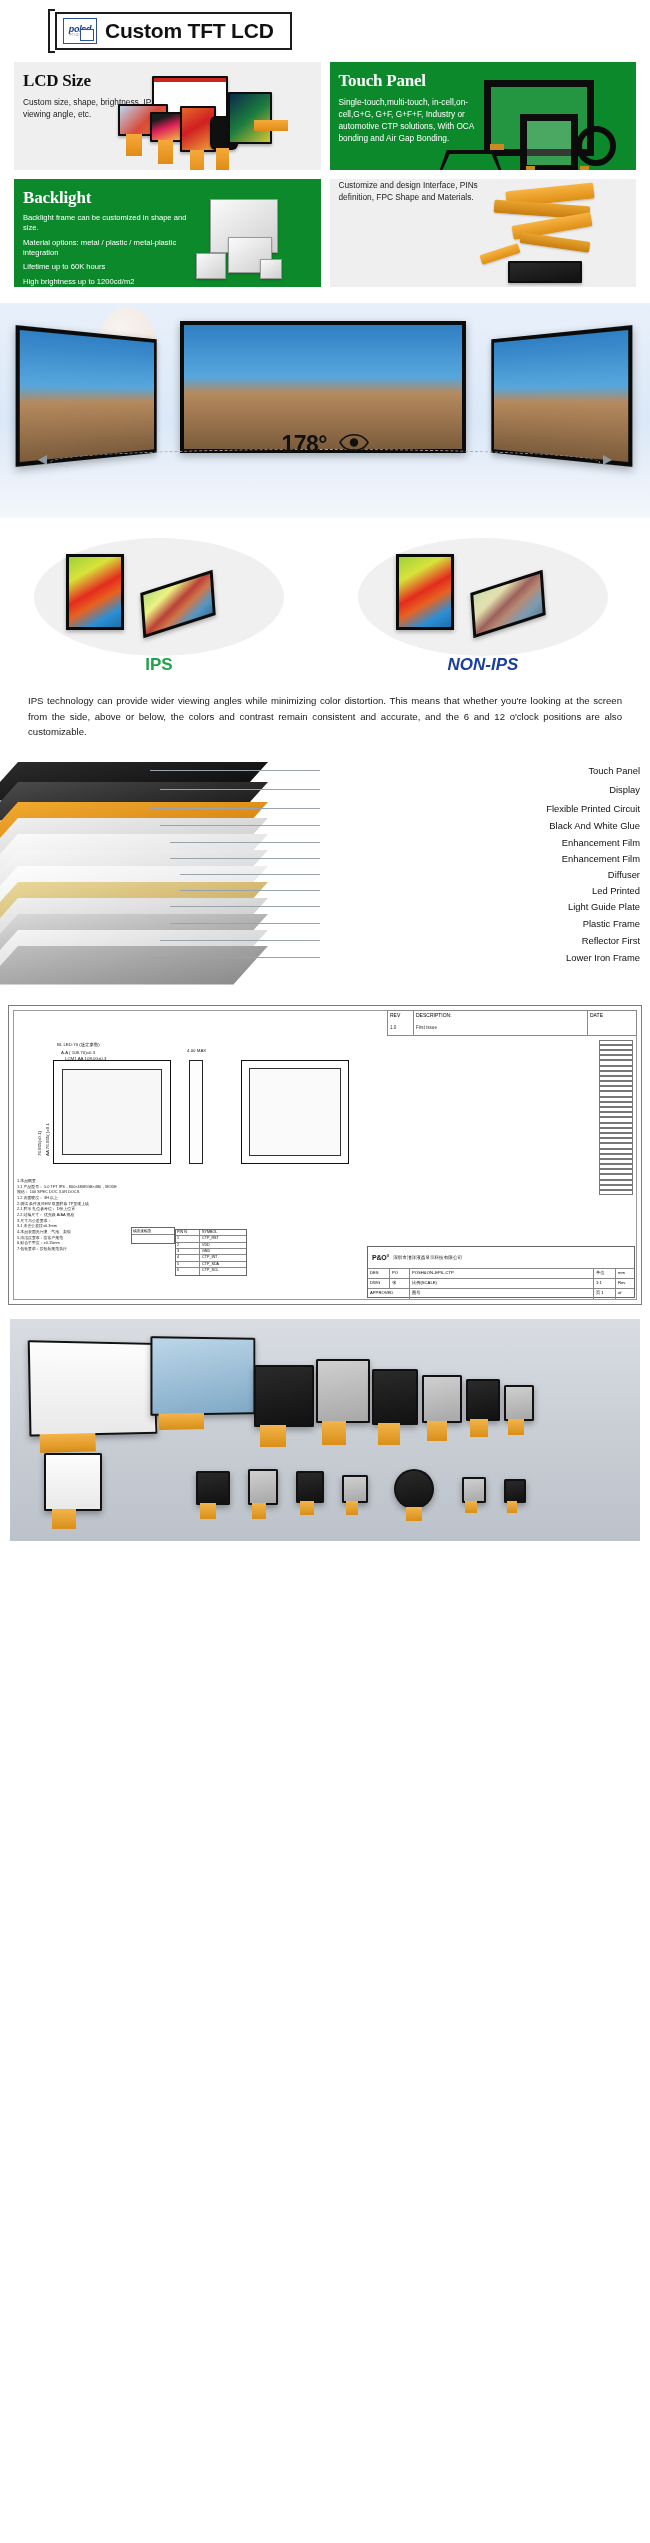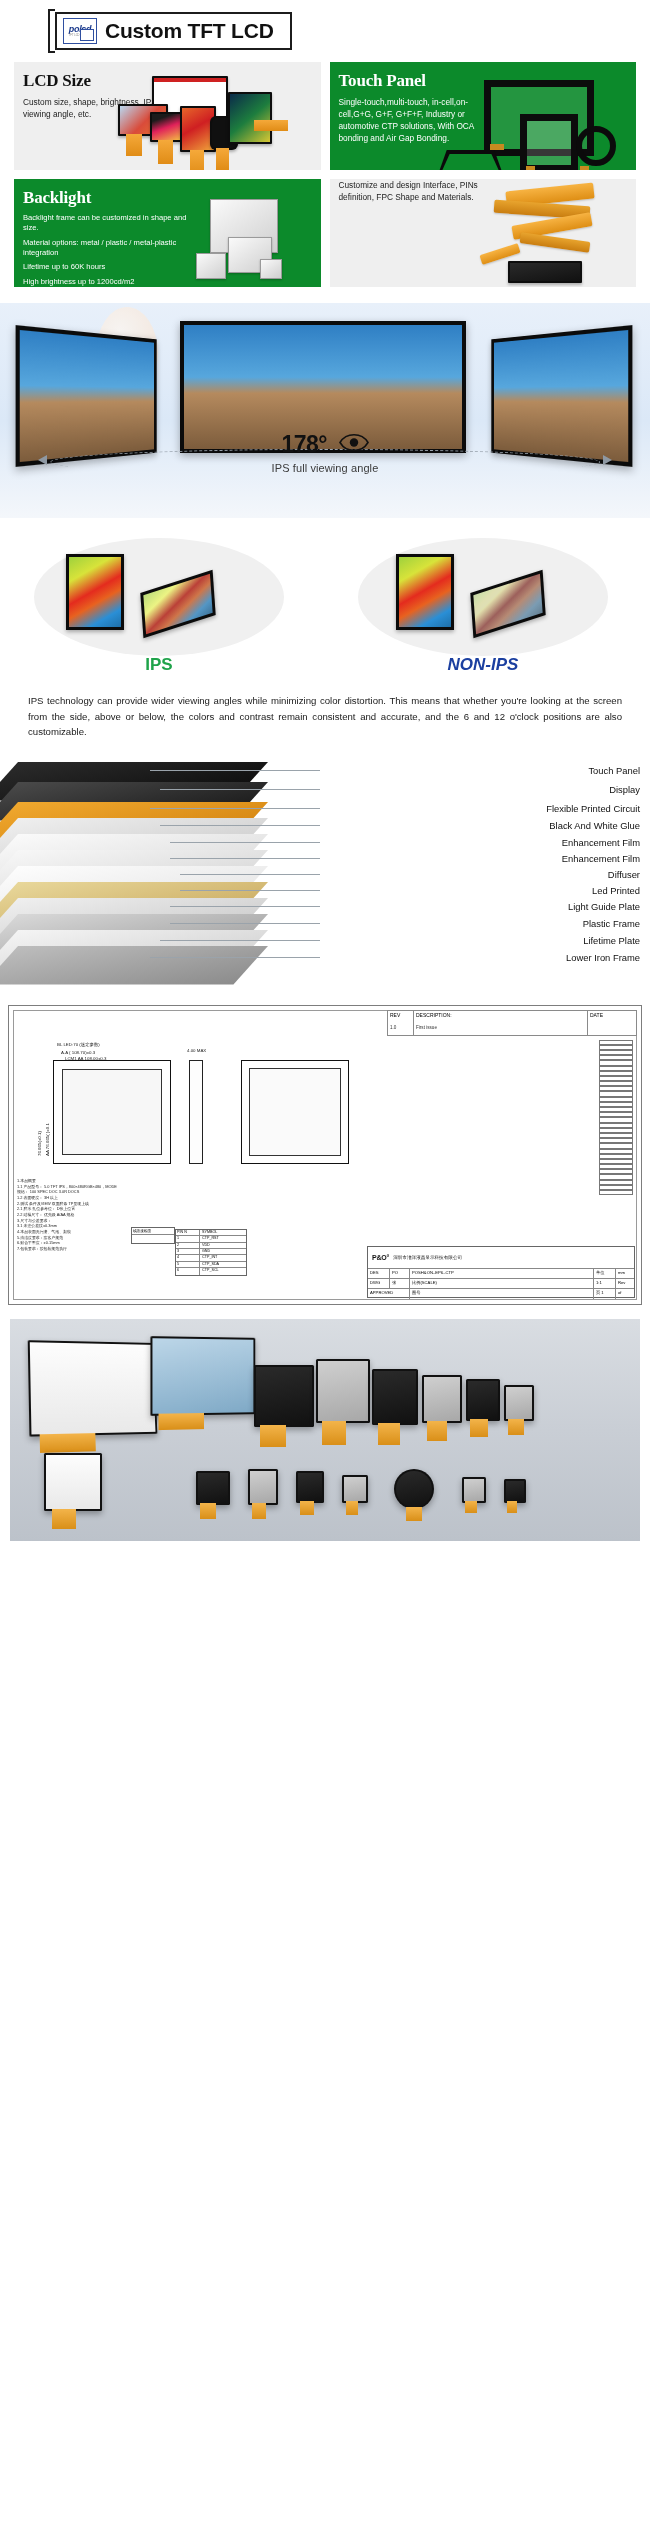--- a/index.html
+++ b/index.html
@@ -311,21 +311,20 @@
   <div class="tri" style="right:38px;top:152px;border-top:5px solid transparent;border-bottom:5px solid transparent;border-left:9px solid #8e98a2;"></div>
 
   <div class="va-center-txt">
     <span class="deg">178°</span>
     <span class="eye-icon">
       <svg width="30" height="17" viewBox="0 0 30 17">
         <path d="M1 8.5C5 2 11 0.8 15 0.8S25 2 29 8.5C25 15 21 16.2 15 16.2S5 15 1 8.5Z" fill="none" stroke="#111" stroke-width="1.6"></path>
         <circle cx="15" cy="8.5" r="4.2" fill="#111"></circle>
       </svg>
     </span>
-    <div class="va-sub">IPS full viewing angle</div>
   </div>
 </div>
 
 <div class="ips-wrap">
   <div class="ips-blob" style="left:34px;"></div>
   <div class="parrot" style="left:66px;top:22px;width:58px;height:76px;">
     <div class="pimg"></div>
   </div>
   <div class="parrot flat" style="left:140px;top:50px;width:76px;height:44px;">
     <div class="pimg"></div>
@@ -400,21 +399,21 @@
     <div class="llabel" style="top:10px;">Touch Panel</div>
     <div class="llabel" style="top:29px;">Display</div>
     <div class="llabel" style="top:48px;">Flexible Printed Circuit</div>
     <div class="llabel" style="top:65px;">Black And White Glue</div>
     <div class="llabel" style="top:82px;">Enhancement Film</div>
     <div class="llabel" style="top:98px;">Enhancement Film</div>
     <div class="llabel" style="top:114px;">Diffuser</div>
     <div class="llabel" style="top:130px;">Led Printed</div>
     <div class="llabel" style="top:146px;">Light Guide Plate</div>
     <div class="llabel" style="top:163px;">Plastic Frame</div>
-    <div class="llabel" style="top:180px;">Lifetime Plate</div>
+    <div class="llabel" style="top:180px;">Reflector First</div>
     <div class="llabel" style="top:197px;">Lower Iron Frame</div>
   </div>
 </div>
 
 <div class="tech">
   <div class="inner"></div>
 
   <div class="tech-hdr">
     <div class="thc1">
       <span>REV</span>

